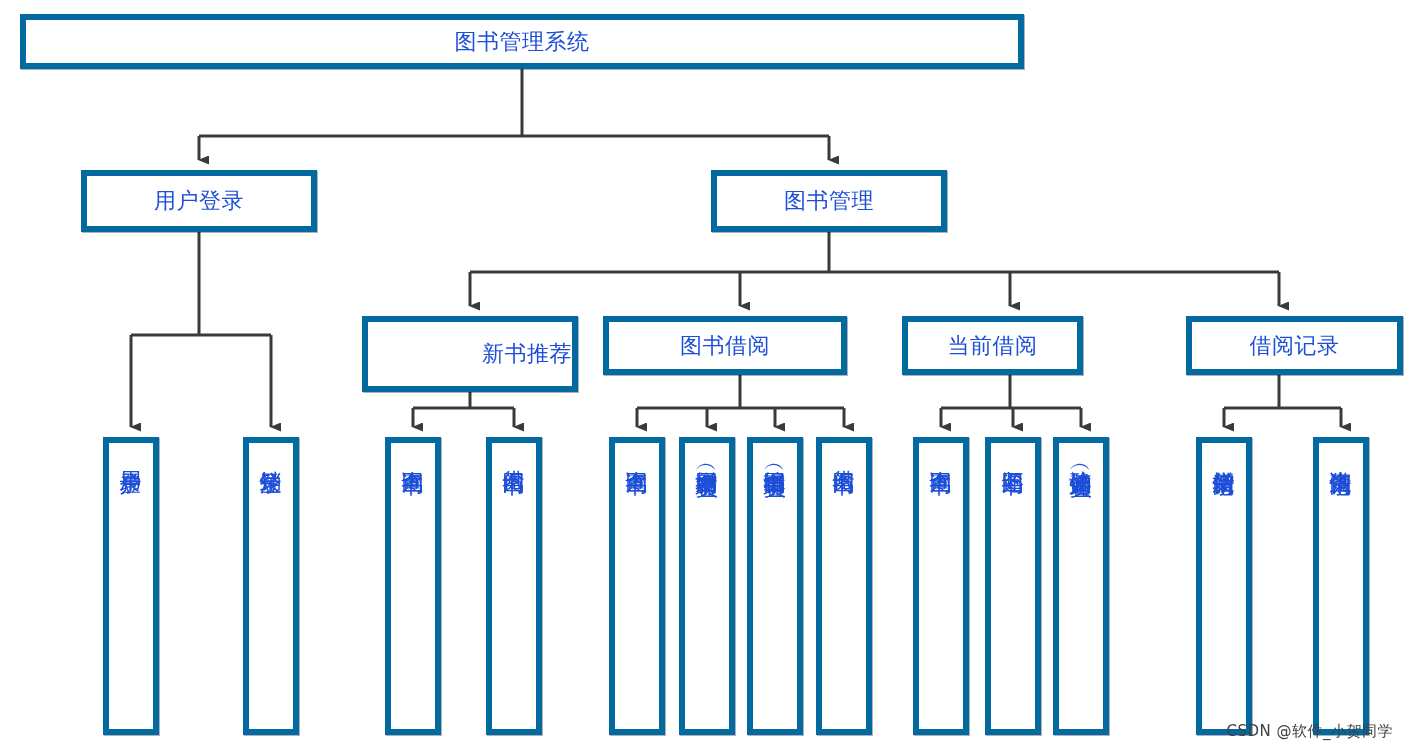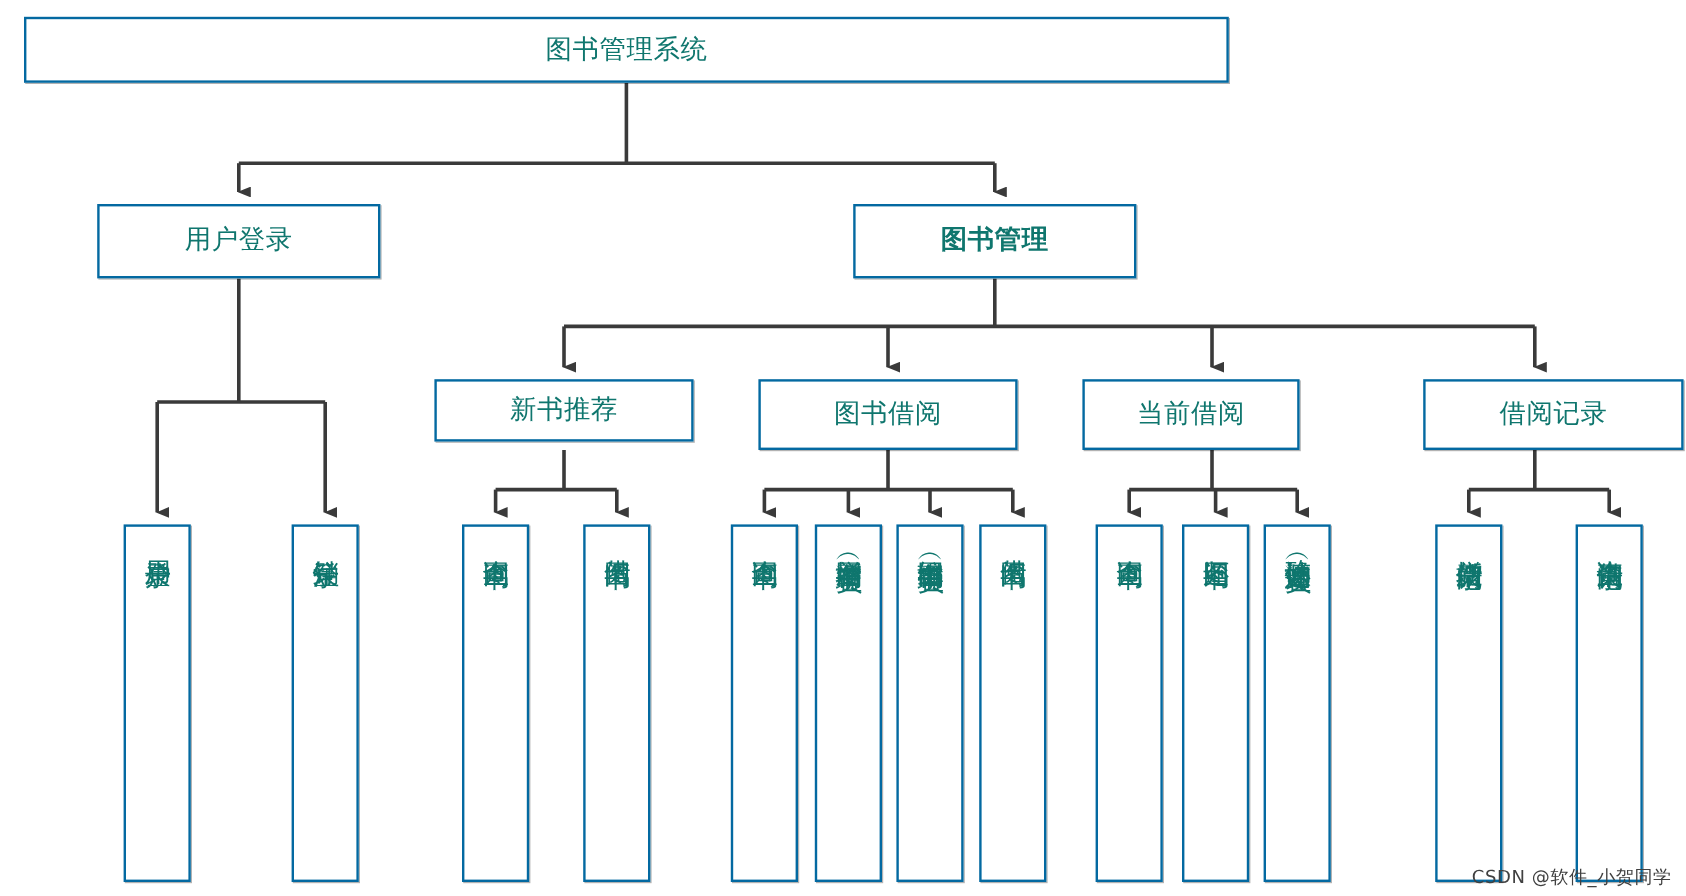--- a/index.html
+++ b/index.html
@@ -22,26 +22,26 @@
     position: absolute;
     left: 0;
     top: 0;
     width: 1405px;
     height: 747px;
   }
   .node {
     position: absolute;
     box-sizing: border-box;
     background: #ffffff;
-    border: 2px solid #0369a1;
+    border: 6px solid #0369a1;
     box-shadow: 1px 1px 0 rgba(0,0,0,0.30);
     display: flex;
     align-items: center;
     justify-content: center;
-    color: #0f766e;
+    color: #1d4ed8;
   }
   .node-label {
     display: block;
     text-align: center;
     line-height: 1.25;
     letter-spacing: 0.5px;
   }
   .node.horiz .node-label {
     writing-mode: horizontal-tb;
     font-size: 22px;
@@ -125,28 +125,28 @@
     </g>
   </svg>
 
   <div class="node horiz" style="left:20px; top:14px; width:1004px; height:55px;">
     <span class="node-label">图书管理系统</span>
   </div>
 
   <div class="node horiz" style="left:81px; top:170px; width:236px; height:62px;">
     <span class="node-label">用户登录</span>
   </div>
-  <div class="node horiz" style="left:711px; top:170px; width:236px; height:62px;font-weight:bold;">
+  <div class="node horiz" style="left:711px; top:170px; width:236px; height:62px;">
     <span class="node-label">图书管理</span>
   </div>
 
-  <div class="node horiz" style="left:362px; top:316px; width:216px; height:52px;">
+  <div class="node horiz" style="left:362px; top:316px; width:216px; height:76px;justify-content:flex-end;">
     <span class="node-label">新书推荐</span>
   </div>
-  <div class="node horiz" style="left:632px; top:316px; width:216px; height:59px;">
+  <div class="node horiz" style="left:603px; top:316px; width:244px; height:59px;font-family:Liberation Serif, serif;">
     <span class="node-label">图书借阅</span>
   </div>
   <div class="node horiz" style="left:902px; top:316px; width:181px; height:59px;">
     <span class="node-label">当前借阅</span>
   </div>
   <div class="node horiz" style="left:1171px; top:316px; width:217px; height:59px;margin-left:15px;">
     <span class="node-label">借阅记录</span>
   </div>
 
   <div class="node vert" style="left:103px; top:437px; width:56px; height:298px;">

